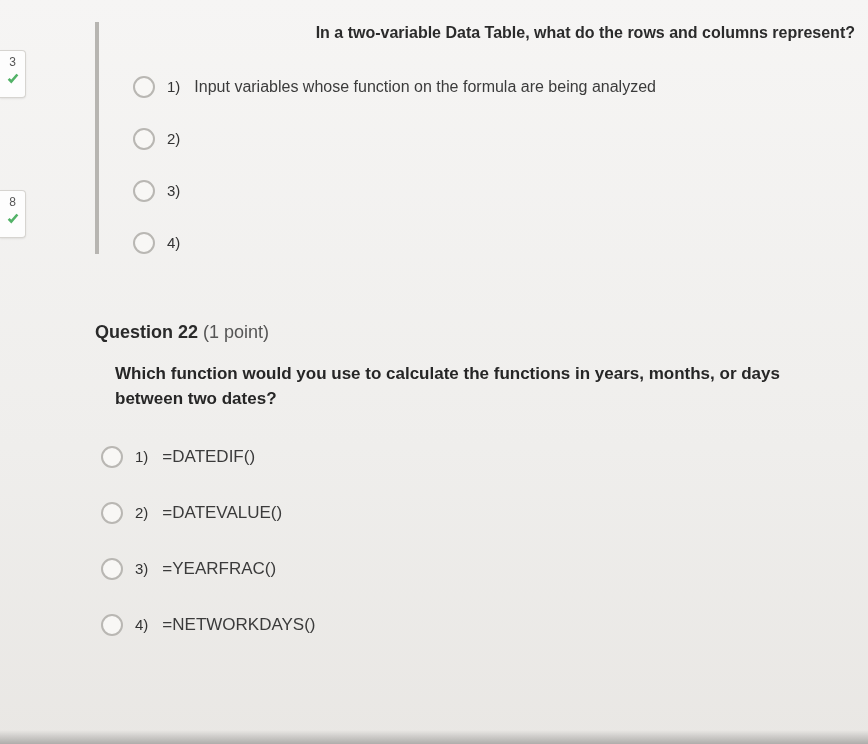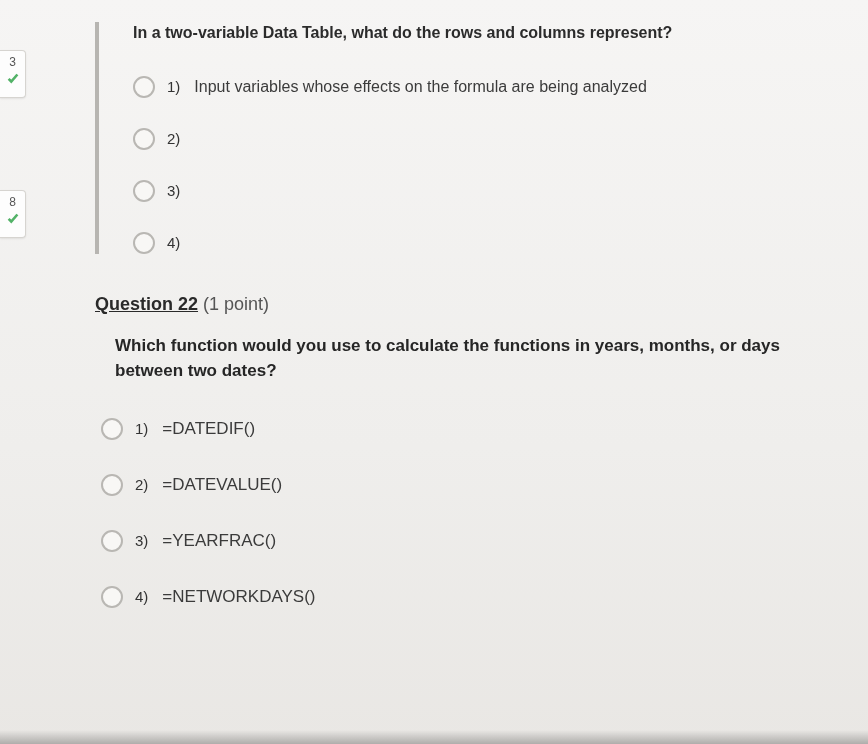--- a/index.html
+++ b/index.html
@@ -46,21 +46,22 @@
   .content {
     position: absolute;
     left: 95px; top: 0;
     width: 760px;
     padding-top: 22px;
   }
   .q21-block {
     position: relative;
     padding-left: 34px;
     border-left: 4px solid #b7b5b1;
-    margin-bottom: 40px;
+    margin-bottom: 68px;
+    text-align: right;
   }
   .q21-prompt {
     font-weight: 700;
     font-size: 16px;
     color: #2b2b2b;
     margin-bottom: 32px;
     line-height: 1.35;
   }
   .option {
     display: flex;
@@ -82,21 +83,21 @@
   }
   .opt-text {
     font-size: 16px;
     color: #3b3b3b;
   }
   .q22-title {
     font-size: 18px;
     color: #2a2a2a;
     margin-bottom: 18px;
   }
-  .q22-title .bold { font-weight: 700; text-decoration: underline; }
+  .q22-title .bold { font-weight: 700; }
   .q22-title .pts { font-weight: 400; color: #555; }
   .q22-prompt {
     font-weight: 700;
     font-size: 17px;
     color: #262626;
     line-height: 1.5;
     margin: 0 0 34px 20px;
     max-width: 700px;
   }
   .q22-options { margin-left: 6px; }
@@ -134,21 +135,21 @@
   </div>
 
   <div class="content">
 
     <div class="q21-block">
       <div class="q21-prompt">In a two-variable Data Table, what do the rows and columns represent?</div>
 
       <div class="option">
         <span class="radio"></span>
         <span class="opt-num">1)</span>
-        <span class="opt-text">Input variables whose effects on the formula are being analyzed</span>
+        <span class="opt-text">Input variables whose function on the formula are being analyzed</span>
       </div>
       <div class="option">
         <span class="radio"></span>
         <span class="opt-num">2)</span>
       </div>
       <div class="option">
         <span class="radio"></span>
         <span class="opt-num">3)</span>
       </div>
       <div class="option" style="margin-bottom:10px;">

